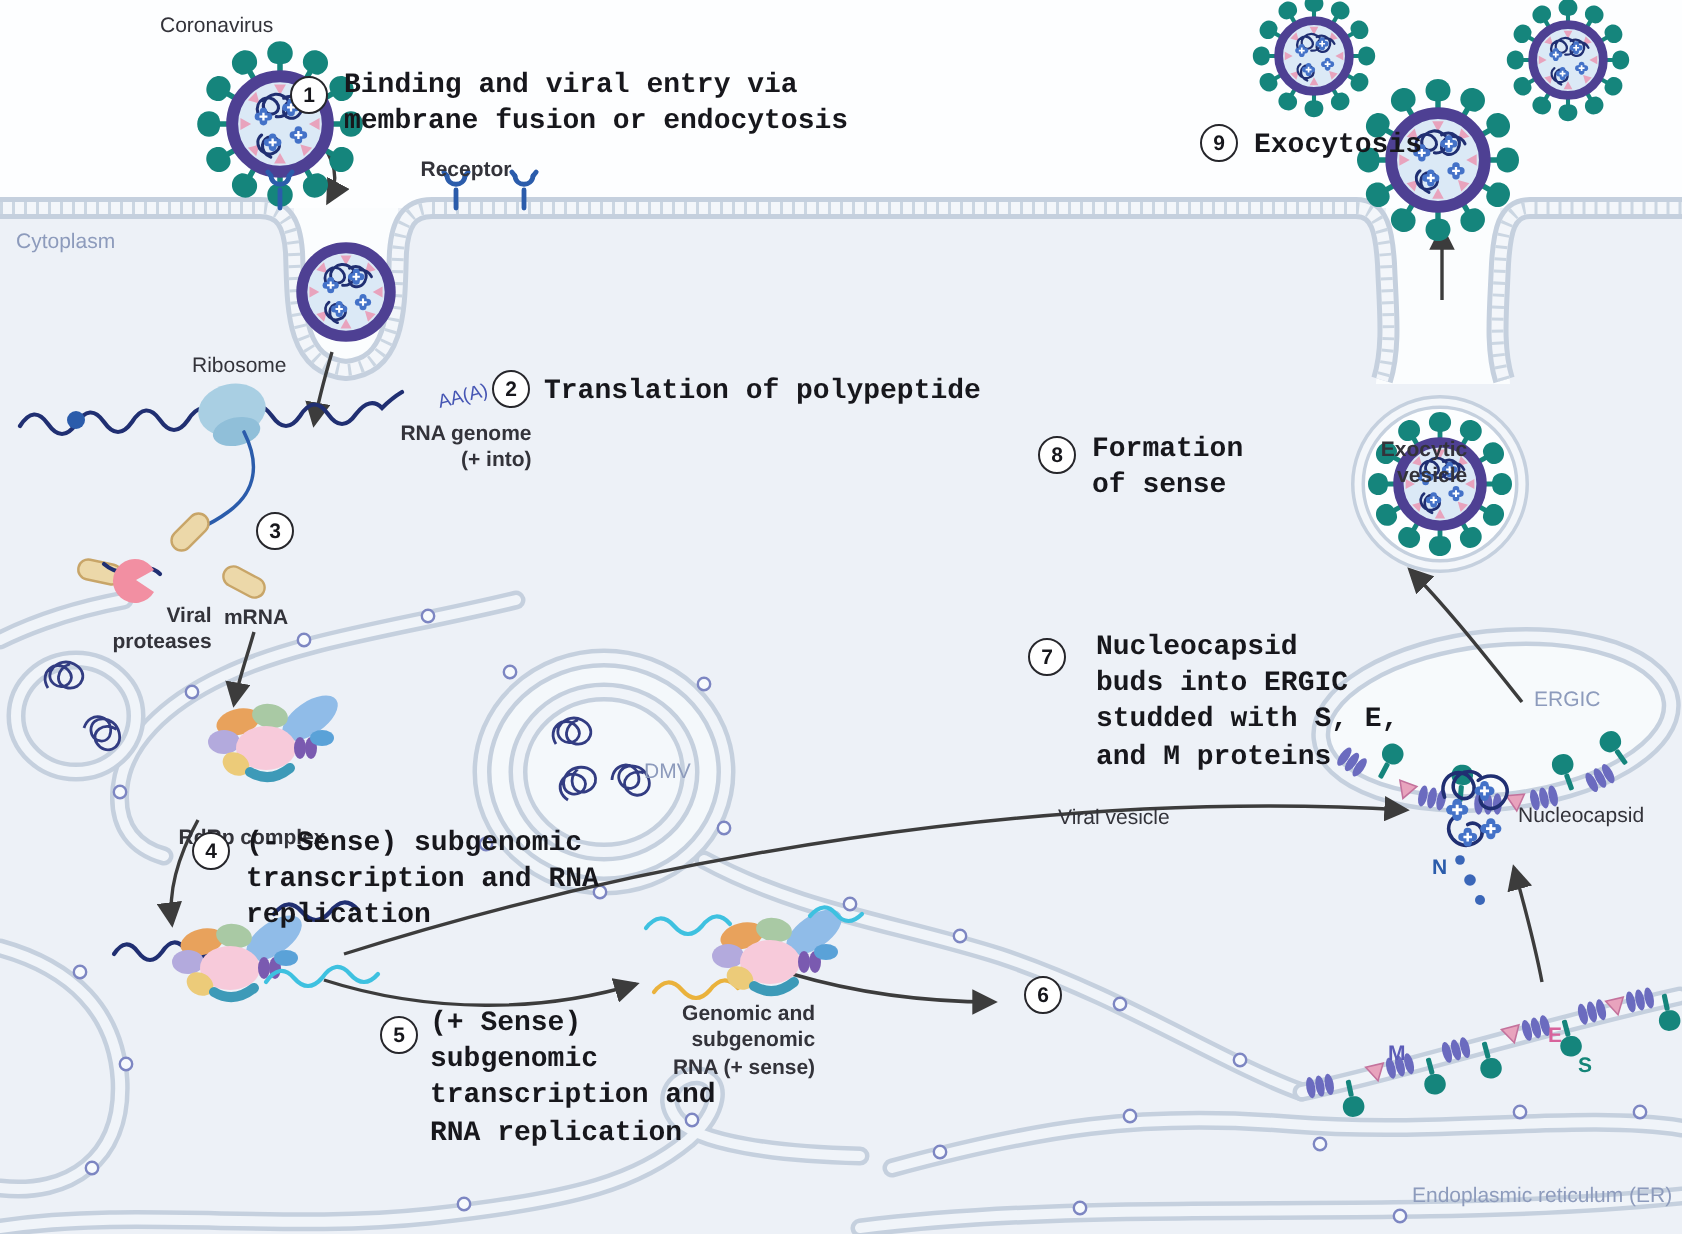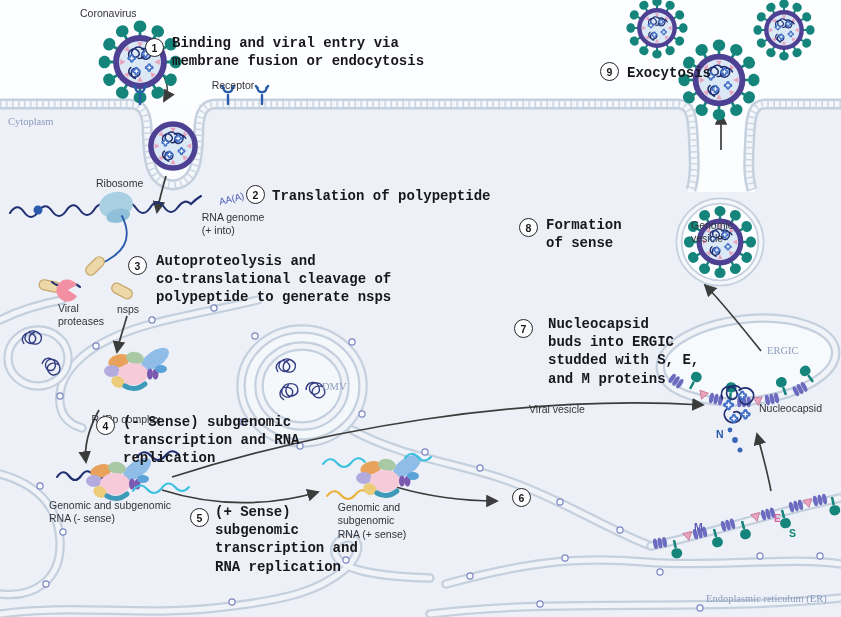--- a/index.html
+++ b/index.html
@@ -1,21 +1,21 @@
 <!DOCTYPE html>
 <html><head>
 <meta charset="utf-8">
 <style>
   html,body{margin:0;padding:0;}
   body{width:841px;height:617px;overflow:hidden;background:#fdfeff;font-family:"Liberation Sans",sans-serif;}
   #stage{position:relative;width:841px;height:617px;}
   svg{position:absolute;left:0;top:0;}
   .lbl{position:absolute;font-size:10.5px;color:#33333a;white-space:pre-line;line-height:1.28;}
-  .lbl.c{transform:translateX(-50%);text-align:left;}
-  .lbl.blue{color:#8d9bbc;font-family:Liberation Serif, serif;}
+  .lbl.c{transform:translateX(-50%);text-align:right;font-weight:bold;}
+  .lbl.blue{color:#8d9bbc;}
   .lbl.bold{font-weight:bold;}
   .badge{position:absolute;width:19px;height:19px;border-radius:50%;background:#fff;border:1.5px solid #26262b;
          display:flex;align-items:center;justify-content:center;font-size:10.5px;font-weight:bold;color:#17171c;box-sizing:border-box;}
   .steptext{position:absolute;font-weight:bold;font-size:14px;color:#17171c;white-space:pre-line;line-height:1.3;font-family:Liberation Mono, monospace;}
   
   .to{fill:none;stroke:#c5d0de;stroke-width:9.5;stroke-linecap:round;}
   .ti{fill:none;stroke:#f0f4f9;stroke-width:5;stroke-linecap:round;}
   .pmo{fill:none;stroke:#c5d0de;stroke-width:11;}
   .pmi{fill:none;stroke:#f3f6fa;stroke-width:6;}
   .pmt{fill:none;stroke:#cbd6e2;stroke-width:6;stroke-dasharray:1.5 4.5;}
@@ -343,50 +343,45 @@
 
 <div class="lbl" style="left:80px;top:7px">Coronavirus</div>
 <div class="lbl c" style="left:233px;top:79px">Receptor</div>
 <div class="lbl blue" style="left:8px;top:115px">Cytoplasm</div>
 <div class="lbl" style="left:96px;top:177px">Ribosome</div>
 <div class="lbl" style="left:219px;top:193px;font-size:9.5px;color:#4656b4;transform:rotate(-14deg)">AA(A)</div>
 <div class="lbl c" style="left:233px;top:211px">RNA genome
 (+ into)</div>
 <div class="lbl c" style="left:81px;top:302px">Viral
 proteases</div>
-<div class="lbl c" style="left:128px;top:303px">nsps</div>
+<div class="lbl c" style="left:128px;top:303px">mRNA</div>
 <div class="lbl c" style="left:126px;top:413px">RdRp complex</div>
-<div class="lbl c" style="left:110px;top:499px">Genomic and subgenomic
-RNA (- sense)</div>
 <div class="lbl c" style="left:372px;top:501px">Genomic and
 subgenomic
 RNA (+ sense)</div>
 <div class="lbl" style="left:529px;top:403px">Viral vesicle</div>
 <div class="lbl blue" style="left:322px;top:380px">DMV</div>
 <div class="lbl blue" style="left:767px;top:344px">ERGIC</div>
 <div class="lbl" style="left:759px;top:402px">Nucleocapsid</div>
 <div class="lbl bold" style="left:716px;top:428px;color:#2b5cab">N</div>
-<div class="lbl c" style="left:712px;top:219px">Genomic
+<div class="lbl c" style="left:712px;top:219px">Exocytic
 vesicle</div>
 <div class="lbl bold" style="left:694px;top:521px;color:#5c5cb8">M</div>
 <div class="lbl bold" style="left:774px;top:512px;color:#d8639c">E</div>
 <div class="lbl bold" style="left:789px;top:527px;color:#148578">S</div>
 <div class="lbl blue" style="left:706px;top:592px">Endoplasmic reticulum (ER)</div>
 
 <div class="badge" style="left:145px;top:38px">1</div>
 <div class="steptext" style="left:172px;top:34px">Binding and viral entry via
 membrane fusion or endocytosis</div>
 
 <div class="badge" style="left:246px;top:185px">2</div>
 <div class="steptext" style="left:272px;top:187px">Translation of polypeptide</div>
 
 <div class="badge" style="left:128px;top:256px">3</div>
-<div class="steptext" style="left:156px;top:252px">Autoproteolysis and
-co-translational cleavage of
-polypeptide to generate nsps</div>
 
 <div class="badge" style="left:96px;top:416px">4</div>
 <div class="steptext" style="left:123px;top:413px">(- Sense) subgenomic
 transcription and RNA
 replication</div>
 
 <div class="badge" style="left:190px;top:508px">5</div>
 <div class="steptext" style="left:215px;top:503px">(+ Sense)
 subgenomic
 transcription and

